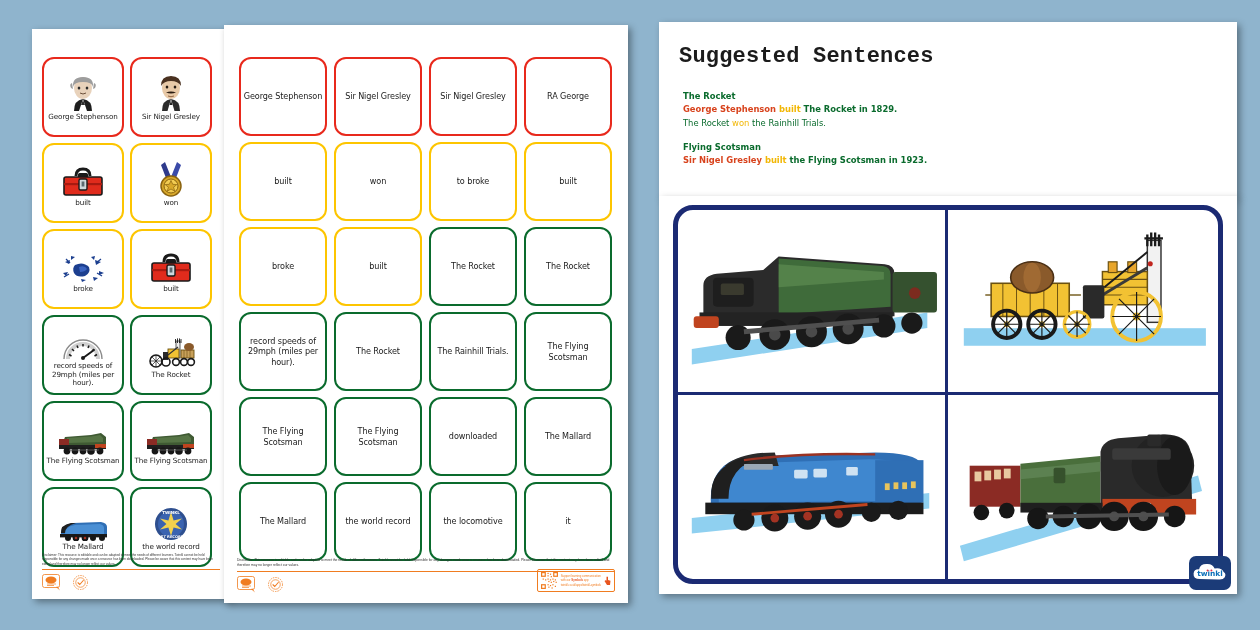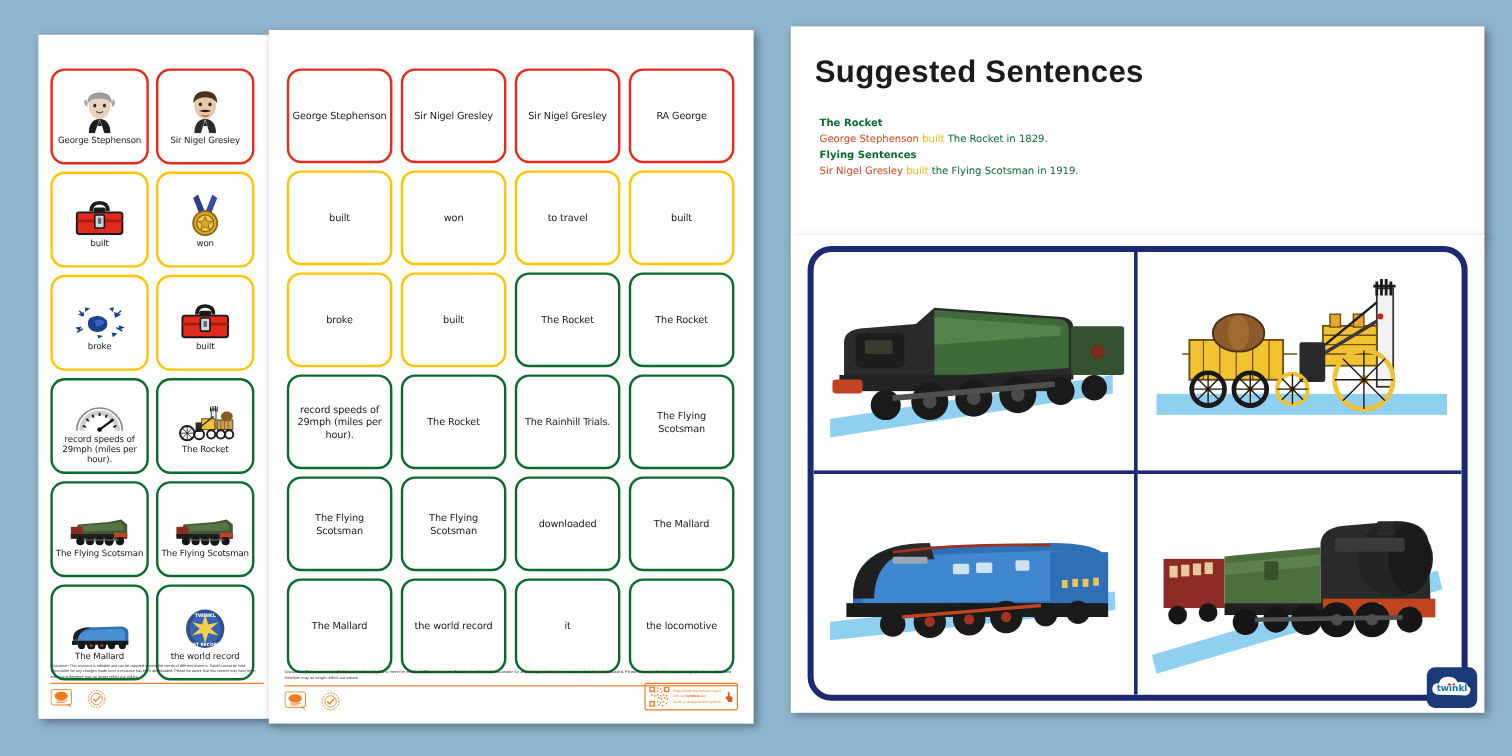--- a/index.html
+++ b/index.html
@@ -83,33 +83,33 @@
   }
   .qr-text { font-size: 2.8px; line-height: 1.5; color: #f07c20; text-align: left; }
   .qr-text b { color: #e8541f; }
 
   
   #sheet-sentences {
     left: 659px; top: 22px; width: 578px; height: 176px;
     overflow: hidden;
   }
   .doc-title {
-    font-family: Liberation Sans, sans-serif;
+    font-family: Liberation Mono, monospace;
     font-weight: bold;
-    font-size: 26px;
+    font-size: 22px;
     color: #1b1b1b;
     margin: 22px 0 0 20px;
     letter-spacing: .2px;
   }
   .sent-body { margin: 22px 0 0 24px; font-family: "DejaVu Sans", sans-serif; }
   .sent-head {
     font-weight: bold; font-size: 8.4px; color: #0a6b2d; margin-bottom: 3px;
   }
   .sent-line { font-size: 8.4px; margin-bottom: 14px; color: #0a6b2d; }
-  .sent-line.tight { margin-bottom: 4px; }
+  .sent-line.tight { margin-bottom: 4px; font-weight: bold; }
   .w-red    { color: #d8431d; }
   .w-yellow { color: #f2b705; }
   .w-green  { color: #0a6b2d; }
   .gap { display: inline-block; width: 96px; }
 
   
   #panel-images {
     position: absolute; left: 659px; top: 196px;
     width: 578px; height: 398px;
     background: #ffffff;
@@ -399,21 +399,21 @@
         <div class="card red">
           <div class="card-label">RA George</div>
         </div>
         <div class="card yellow">
           <div class="card-label">built</div>
         </div>
         <div class="card yellow">
           <div class="card-label">won</div>
         </div>
         <div class="card yellow">
-          <div class="card-label">to travel</div>
+          <div class="card-label">to broke</div>
         </div>
         <div class="card yellow">
           <div class="card-label">built</div>
         </div>
         <div class="card yellow">
           <div class="card-label">broke</div>
         </div>
         <div class="card yellow">
           <div class="card-label">built</div>
         </div>
@@ -447,24 +447,24 @@
         <div class="card green">
           <div class="card-label">The Mallard</div>
         </div>
         <div class="card green">
           <div class="card-label">The Mallard</div>
         </div>
         <div class="card green">
           <div class="card-label">the world record</div>
         </div>
         <div class="card green">
+          <div class="card-label">the locomotive</div>
+        </div>
+        <div class="card green">
           <div class="card-label">it</div>
-        </div>
-        <div class="card green">
-          <div class="card-label">the locomotive</div>
         </div>
       </div>
     <div class="footer" style="bottom:10px; left:13px; right:13px;">
       <div class="disclaimer">Disclaimer: This resource is editable and can be adapted to meet the needs of different learners. Twinkl cannot be held responsible for any changes made once a resource has been downloaded. Please be aware that this content may have been edited and therefore may no longer reflect our values.</div>
       <div class="orange-rule"></div>
       <div class="badges">
         <svg width="22" height="17" viewBox="0 0 44 34">
           <rect x="1" y="1" width="34" height="26" rx="4" fill="none" stroke="#f07c20" stroke-width="1.6"></rect>
           <ellipse cx="18" cy="12" rx="11" ry="7" fill="#f07c20"></ellipse>
           <path d="M10 20 L28 20 M10 23 L24 23" stroke="#f07c20" stroke-width="1.4"></path>
@@ -522,22 +522,23 @@
         </svg>
       </div>
     </div>
   </div>
 
   <div class="sheet" id="sheet-sentences">
     <div class="doc-title">Suggested Sentences</div>
     <div class="sent-body" id="sent-body">
         <div class="sent-head">The Rocket</div>
         <div class="sent-line tight"><span class="w-red">George Stephenson </span><span class="w-yellow">built </span><span class="w-green">The Rocket in 1829.</span></div>
-        <div class="sent-head">Flying Sentences</div>
-        <div class="sent-line tight"><span class="w-red">Sir Nigel Gresley </span><span class="w-yellow">built </span><span class="w-green">the Flying Scotsman in 1919.</span></div>
+        <div class="sent-line"><span class="w-green">The Rocket </span><span class="w-yellow">won </span><span class="w-green">the Rainhill Trials.</span></div>
+        <div class="sent-head">Flying Scotsman</div>
+        <div class="sent-line tight"><span class="w-red">Sir Nigel Gresley </span><span class="w-yellow">built </span><span class="w-green">the Flying Scotsman in 1923.</span></div>
       </div>
   </div>
 
   <div id="panel-images">
     <div id="panel-frame">
 
       <div class="quad">
         <svg viewBox="0 0 260 160">
           <path d="M6 130 L250 92 L250 108 L6 146 Z" fill="#8fd0f0"></path>
           <path d="M18 96 L18 64 Q18 54 32 52 L80 48 L96 34 L206 42 Q216 43 216 52 L216 96 Z" fill="#2b2b2b"></path>

